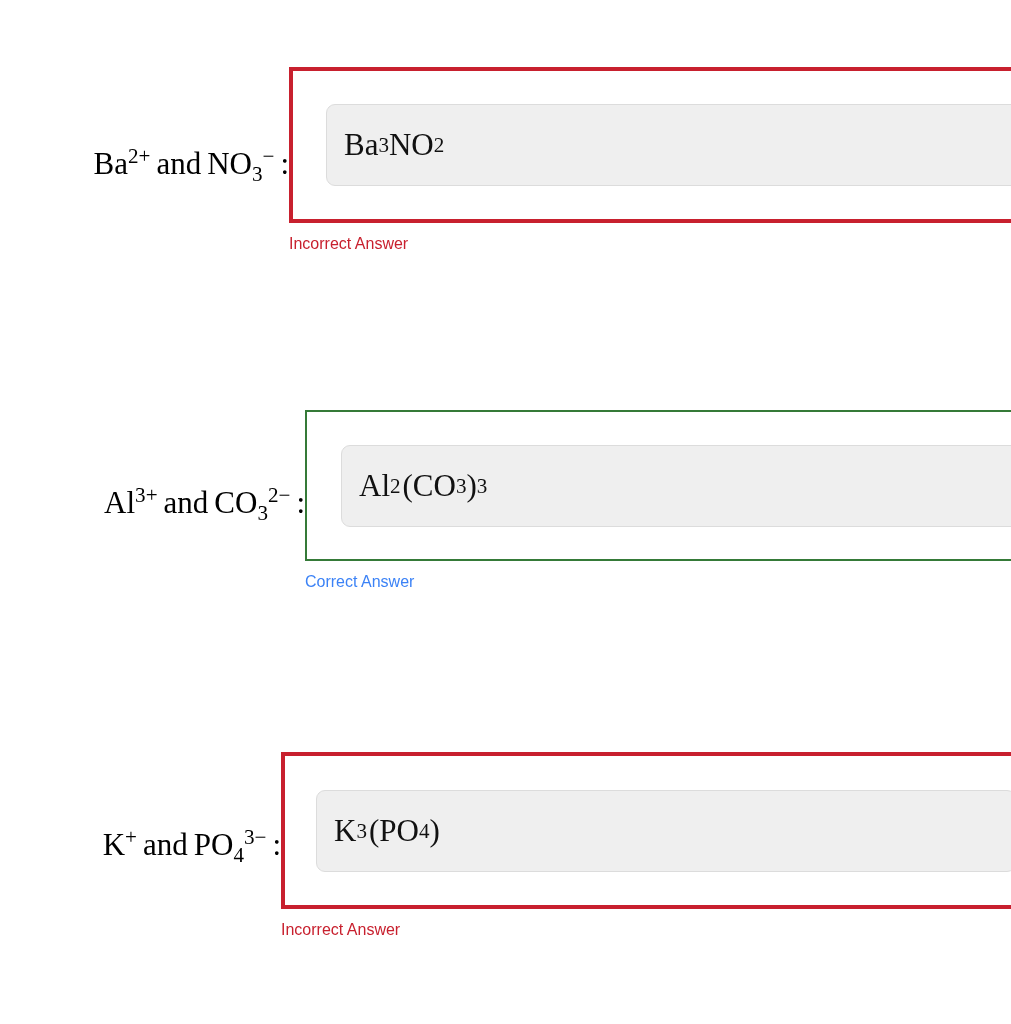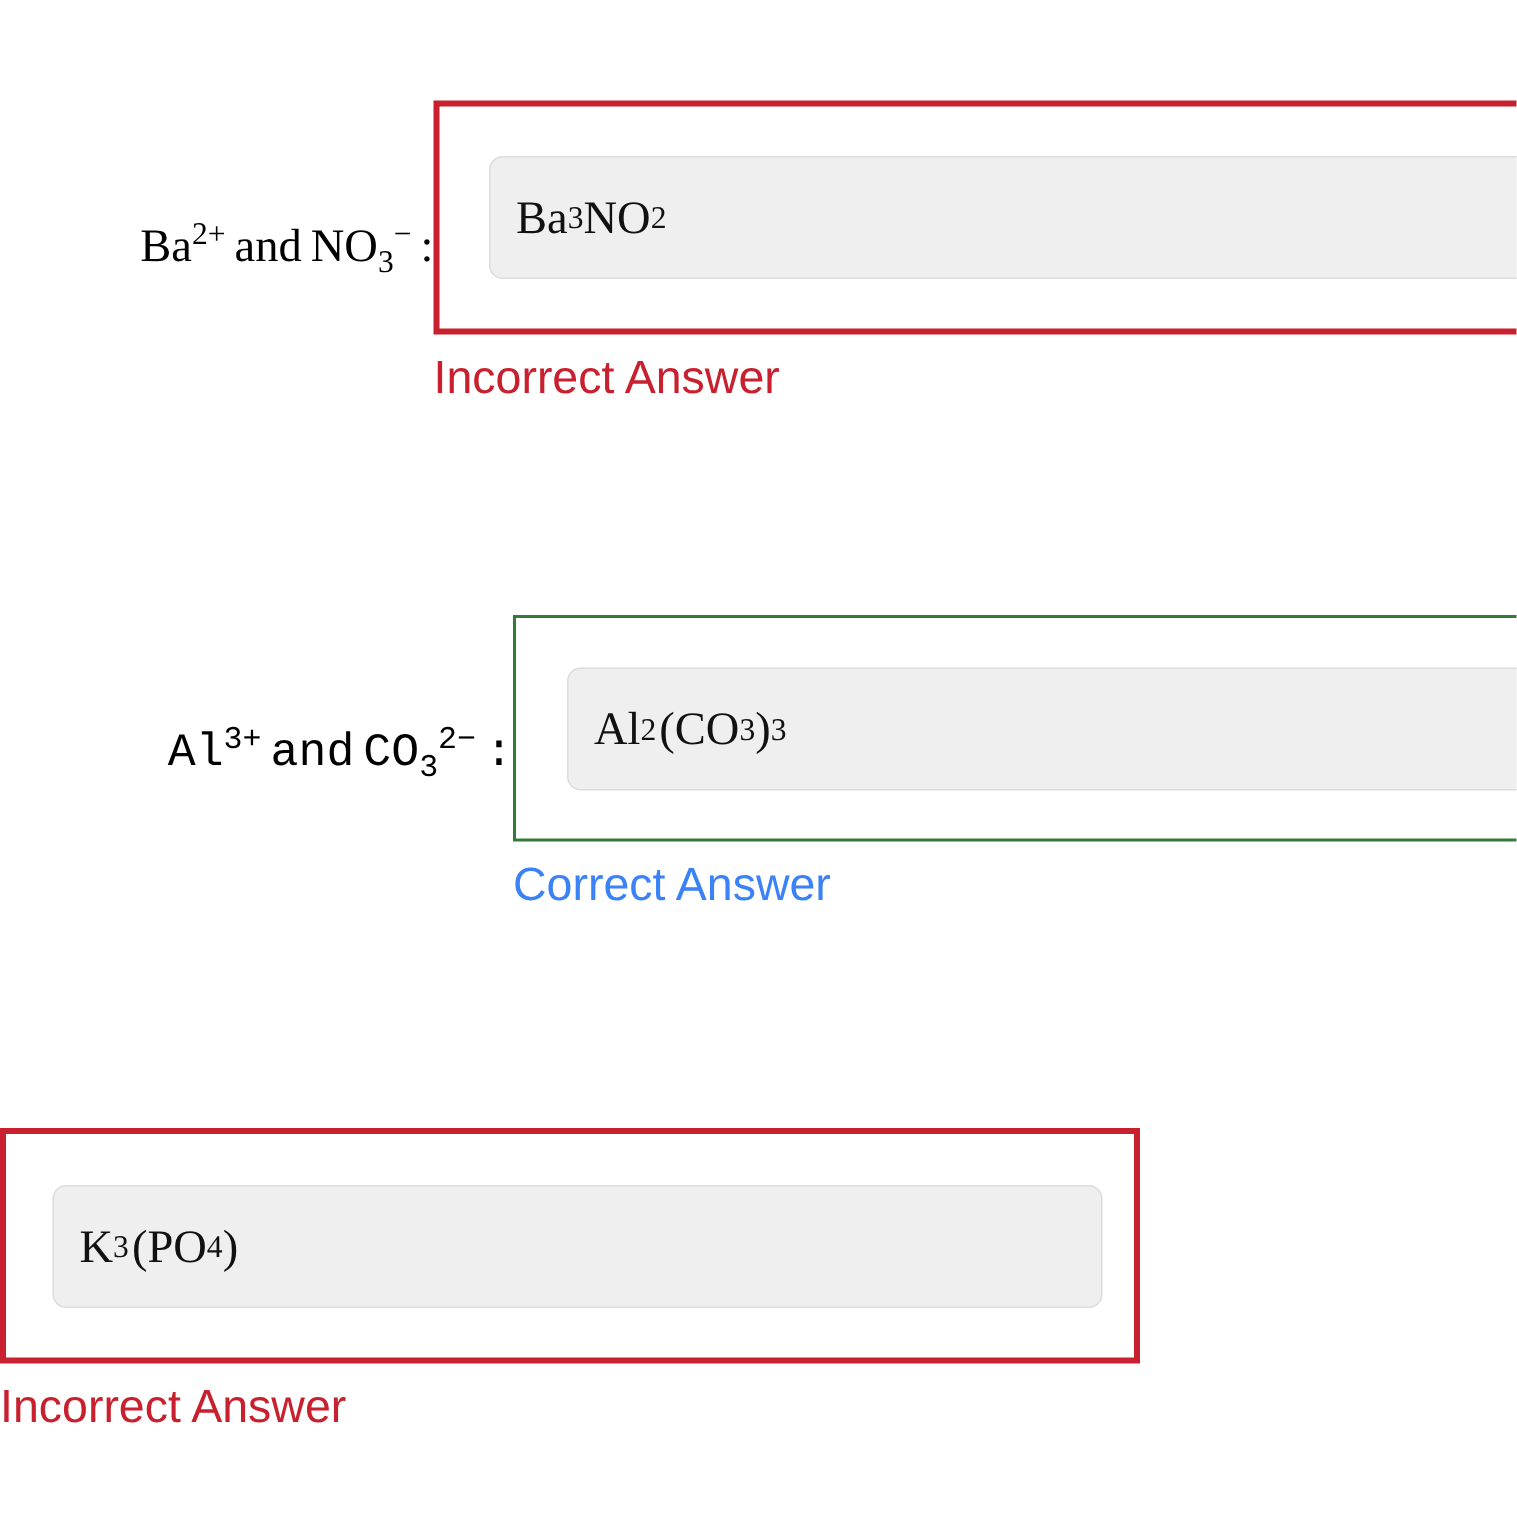--- a/index.html
+++ b/index.html
@@ -36,21 +36,21 @@
     font-size: 31px;
     line-height: 1;
     color: #000000;
     white-space: nowrap;
     text-align: right;
     padding-right: 0;
     box-sizing: border-box;
     flex: none;
   }
   #row-0 .prompt { width: 289px; padding-top: 81px; }
-  #row-1 .prompt { width: 342px; padding-top: 77px; font-family: Liberation Mono, monospace; }
+  #row-1 .prompt { width: 305px; padding-top: 77px; }
   #row-2 .prompt { width: 281px; padding-top: 77px; }
 
   .prompt .sup {
     font-size: 0.68em;
     vertical-align: super;
     line-height: 0;
   }
   .prompt .sub {
     font-size: 0.68em;
     vertical-align: sub;
@@ -116,21 +116,21 @@
     line-height: 0;
   }
   .answer-field .paren {
     padding-left: 2px;
     text-align: right;
   }
 
   
   .verdict {
     font-family: "Liberation Sans", sans-serif;
-    font-size: 31px;
+    font-size: 16px;
     line-height: 1;
     padding-top: 13px;
   }
   .verdict.incorrect { color: #c8202e; }
   .verdict.correct   { color: #3b82f6; }
 </style>
 </head>
 <body>
 
 <div class="question-row" id="row-0">
@@ -170,20 +170,23 @@
           <span class="sub">3</span>
       </div>
     </div>
     <div class="verdict correct">Correct Answer</div>
   </div>
 
 </div>
 
 <div class="question-row" id="row-2">
 
+  <div class="prompt">
+    <span>K</span><span class="sup">+</span><span class="conj">and</span><span>PO</span><span class="sub">4</span><span class="sup">3−</span><span class="colon">:</span>
+  </div>
 
   <div class="grade-block">
     <div class="grade-frame incorrect">
       <div class="answer-field">
         <span>K</span>
           <span class="sub">3</span>
           <span class="paren">(PO</span>
           <span class="sub">4</span>
           <span>)</span>
       </div>

